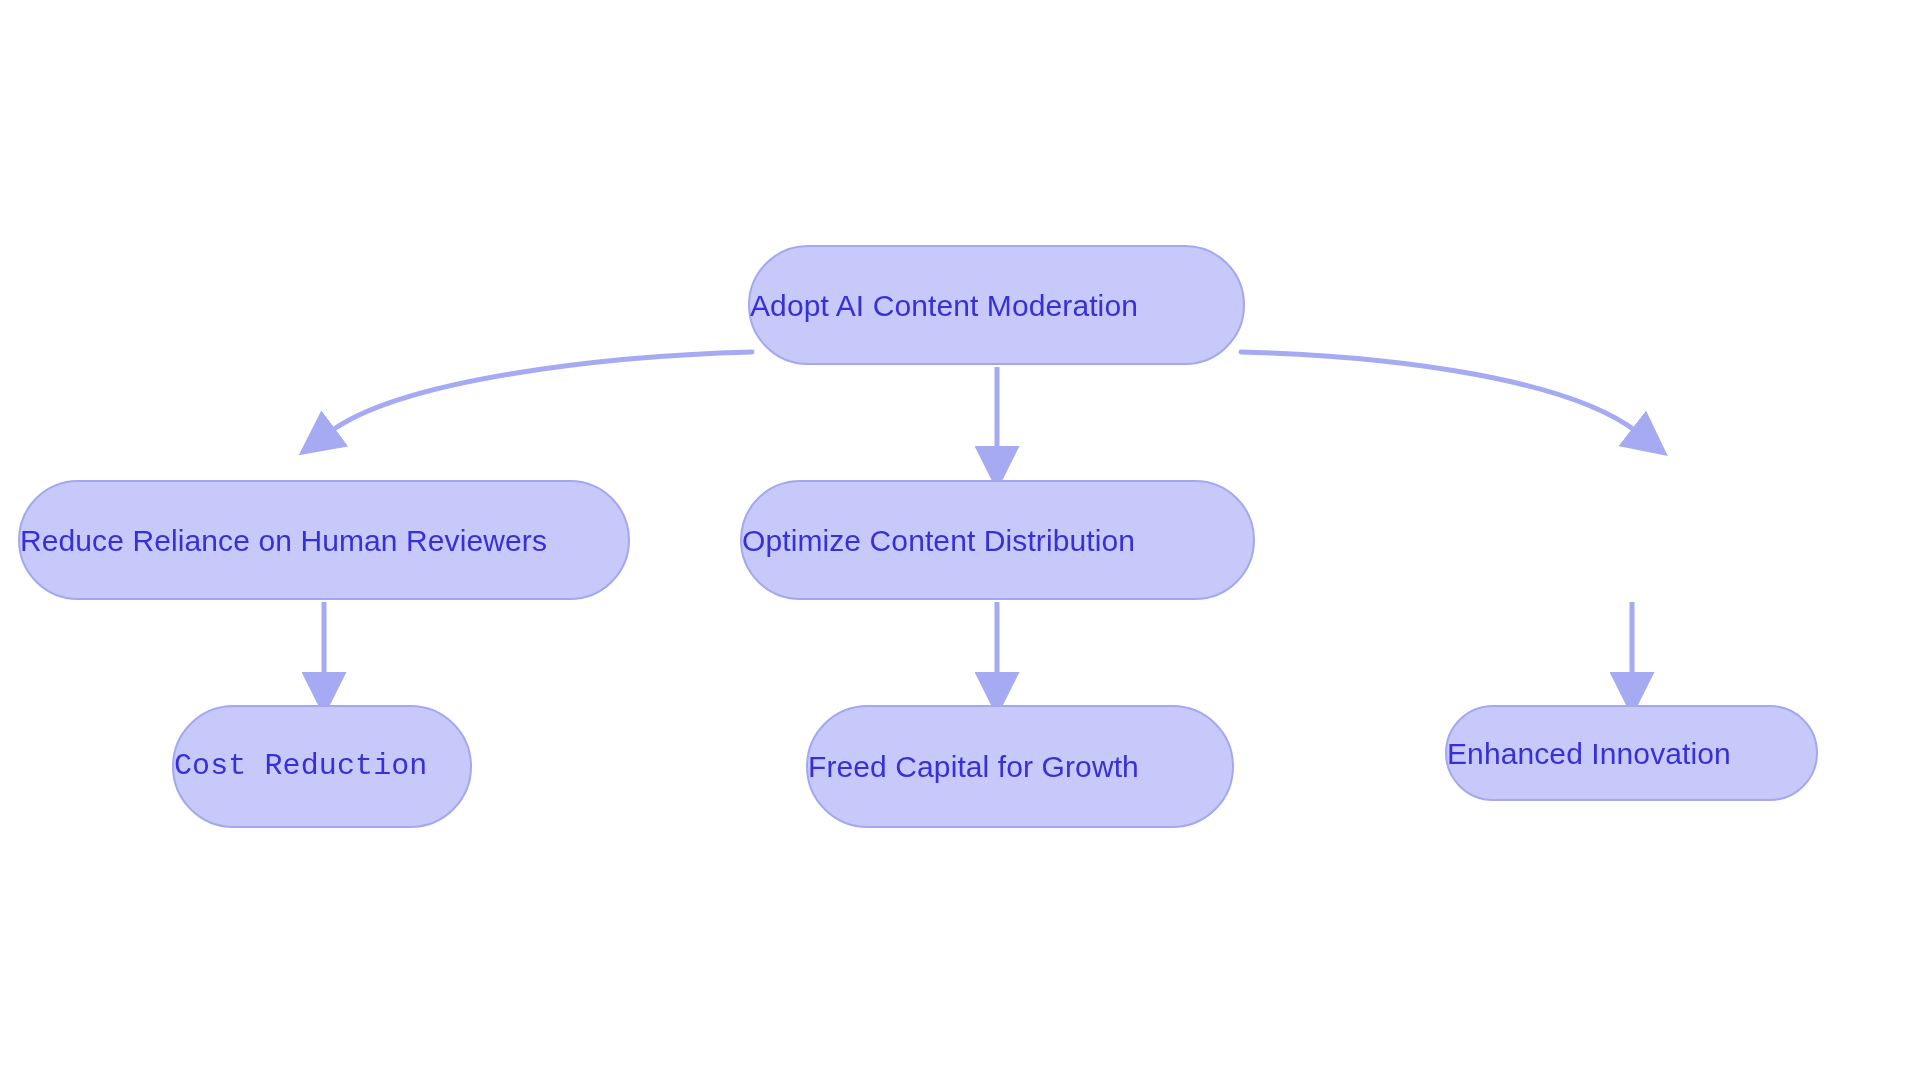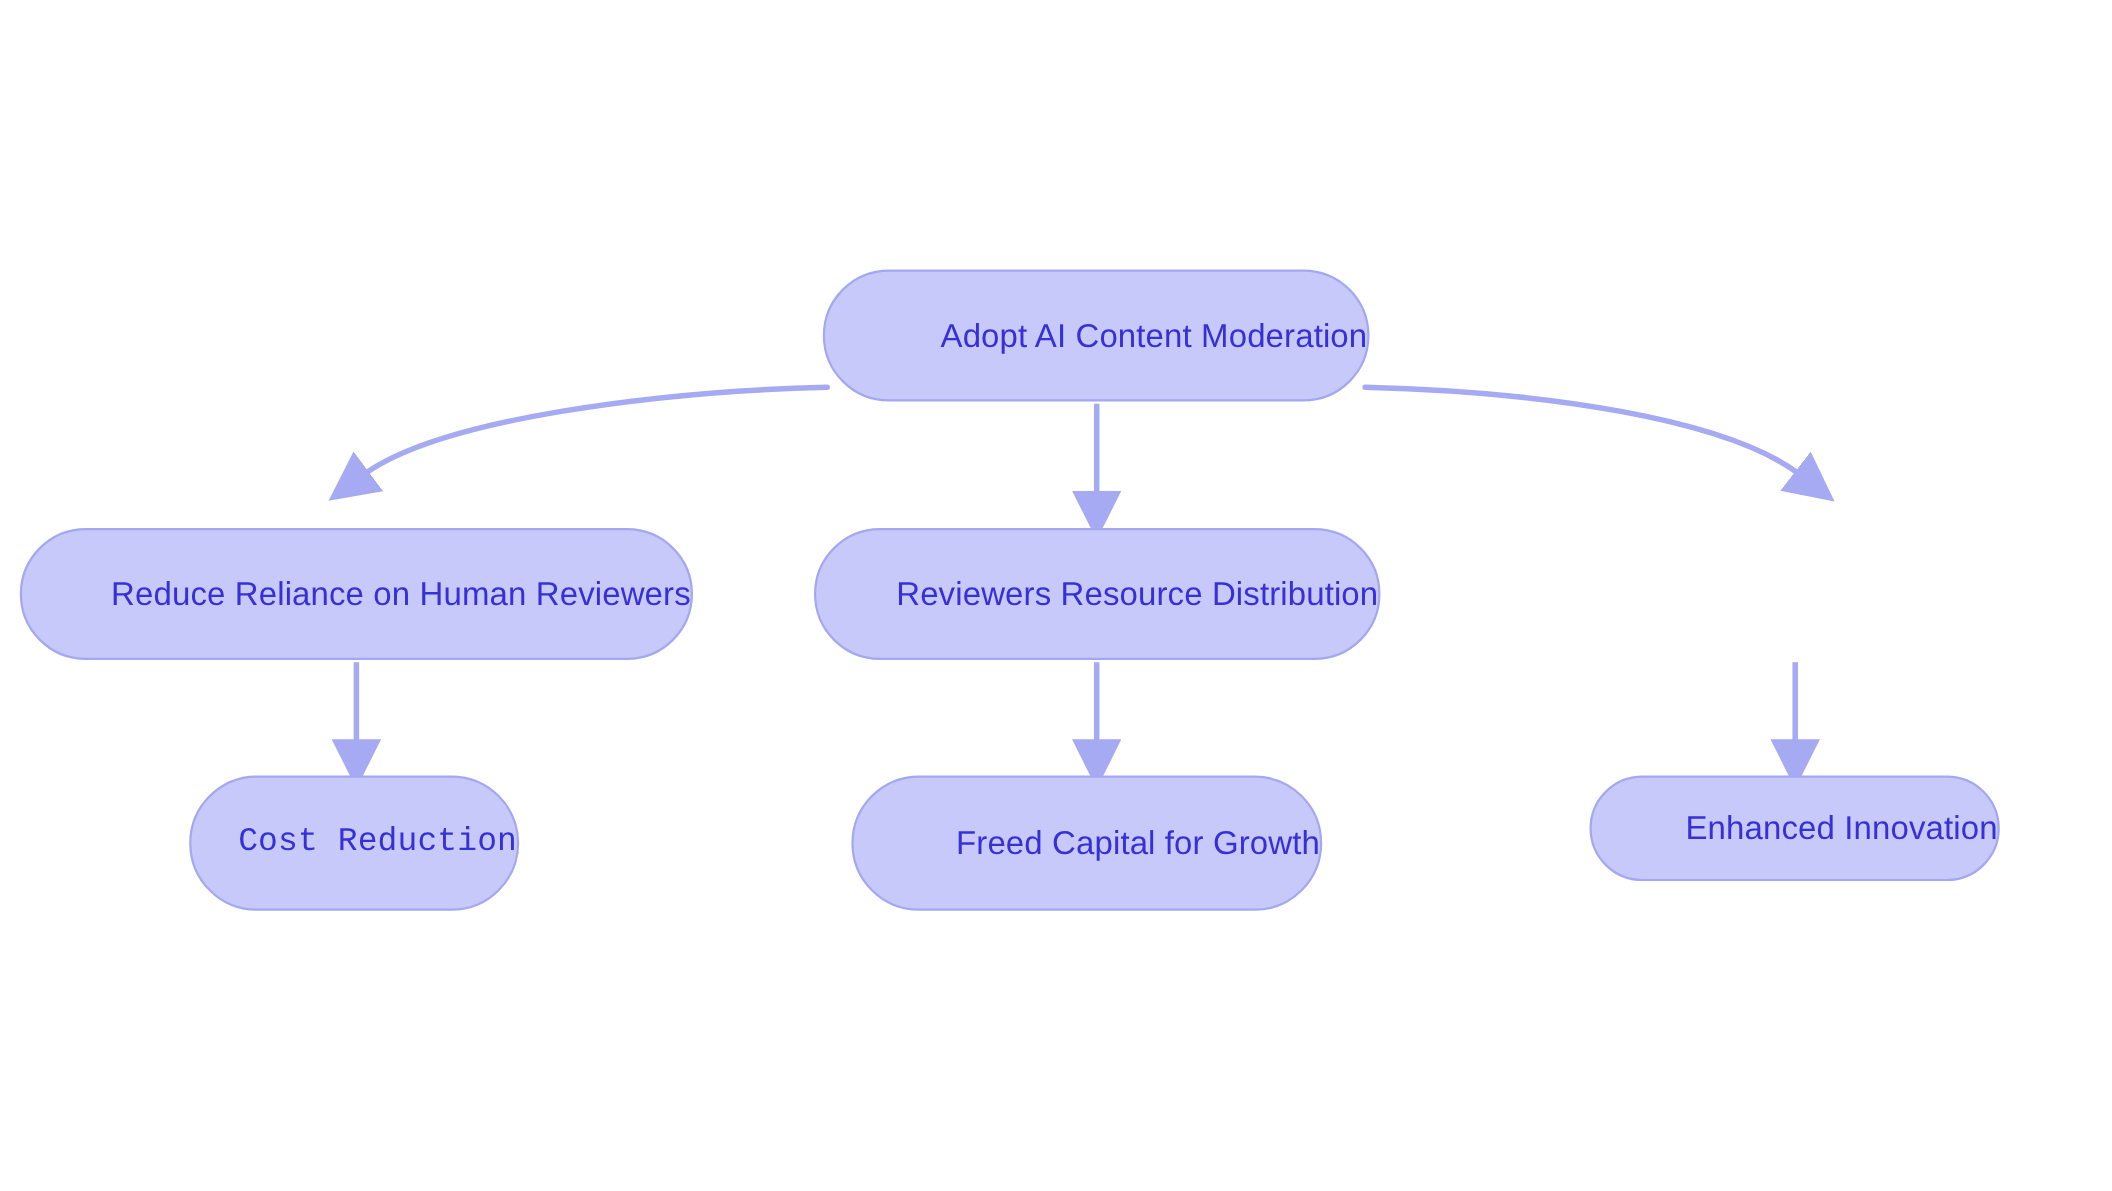--- a/index.html
+++ b/index.html
@@ -25,21 +25,21 @@
     left: 0;
     top: 0;
     width: 1920px;
     height: 1083px;
   }
   .flow-node {
     position: absolute;
     box-sizing: border-box;
     display: flex;
     align-items: center;
-    justify-content: flex-end;
+    justify-content: flex-start;
     background: #c6c9f9;
     border: 2px solid #a3a8f0;
     border-radius: 999px;
     color: #3730d8;
     font-size: 30px;
     font-weight: 400;
     letter-spacing: 0.1px;
     line-height: 1.1;
     white-space: nowrap;
     text-align: center;
@@ -76,29 +76,29 @@
 
   <div class="flow-node" id="node-root" style="left:748px; top:245px; width:497px; height:120px;">
     <span class="node-label">Adopt AI Content Moderation</span>
   </div>
 
   <div class="flow-node" id="node-reduce-reliance" style="left:18px; top:480px; width:612px; height:120px;">
     <span class="node-label">Reduce Reliance on Human Reviewers</span>
   </div>
 
   <div class="flow-node" id="node-optimize-resources" style="left:740px; top:480px; width:515px; height:120px;">
-    <span class="node-label">Reviewers Resource Distribution</span>
+    <span class="node-label">Optimize Content Distribution</span>
   </div>
 
 
   <div class="flow-node" id="node-cost-reduction" style="left:172px; top:705px; width:300px; height:123px;font-family:Liberation Mono, monospace;">
     <span class="node-label">Cost Reduction</span>
   </div>
 
-  <div class="flow-node" id="node-freed-capital" style="left:774px; top:705px; width:428px; height:123px;">
+  <div class="flow-node" id="node-freed-capital" style="left:806px; top:705px; width:428px; height:123px;">
     <span class="node-label">Freed Capital for Growth</span>
   </div>
 
   <div class="flow-node" id="node-enhanced-innovation" style="left:1445px; top:705px; width:373px; height:96px;">
     <span class="node-label">Enhanced Innovation</span>
   </div>
 
 </div>
 
 </body></html>

